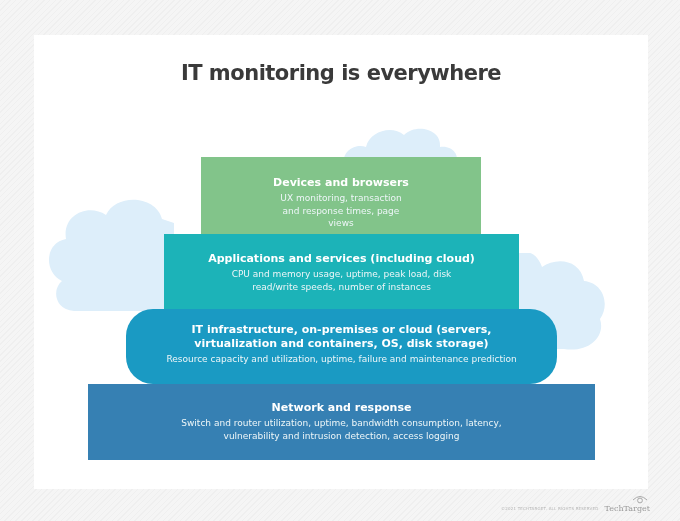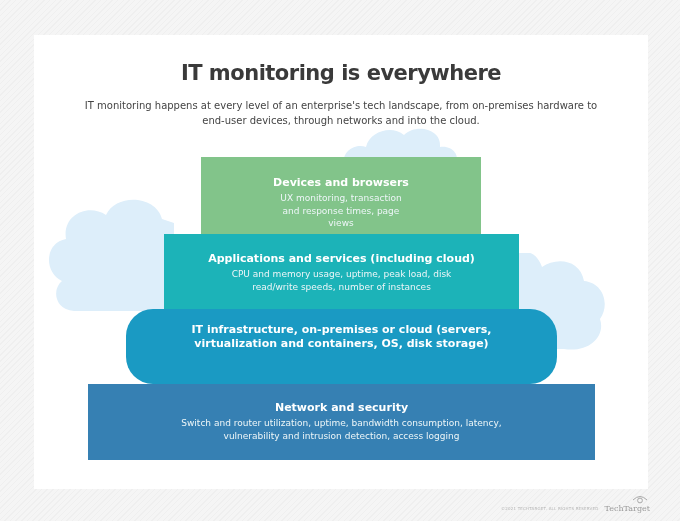--- a/index.html
+++ b/index.html
@@ -53,38 +53,38 @@
       <path d="M30 118 C 10 116, 8 96, 18 88 C 0 80, 0 50, 22 46 C 18 22, 44 10, 62 22 C 72 0, 112 2, 118 26 L 130 30 L 130 118 Z" fill="#ddeefa"></path>
     </svg>
   </div>
   <div class="cloud" style="left:480px; top:218px;">
     <svg width="95" height="100" viewBox="0 0 95 100">
       <path d="M0 0 L 12 0 C 20 -2, 26 8, 28 14 C 42 4, 66 6, 70 28 C 90 30, 96 52, 86 66 C 92 84, 74 100, 50 96 L 0 96 Z" fill="#ddeefa"></path>
     </svg>
   </div>
 
   <div class="title">IT monitoring is everywhere</div>
-  <div class="subtitle">IT monitoring happens at every level of an enterprise's tech landscape, from on-premises hardware to end-user devices, through networks and into the cloud.</div>
 
   <div class="tier" style="left:130px; top:199px; width:355px; height:75px; background:#1cb3b8; padding-top:18px;">
     <div class="h">Applications and services (including cloud)</div>
     <div class="d" style="padding:0 60px;">CPU and memory usage, uptime, peak load, disk read/write speeds, number of instances</div>
   </div>
 
   <div class="tier" style="left:167px; top:122px; width:280px; height:77px; background:#82c48a; padding-top:19px;">
     <div class="h">Devices and browsers</div>
     <div class="d" style="padding:0 70px;">UX monitoring, transaction and response times, page views</div>
   </div>
 
   <div class="tier" style="left:92px; top:274px; width:431px; height:75px; background:#1a9ac3; padding-top:14px;border-radius:27px;">
     <div class="h" style="padding:0 60px;">IT infrastructure, on-premises or cloud (servers, virtualization and containers, OS, disk storage)</div>
+    <div class="d">Resource capacity and utilization, uptime, failure and maintenance prediction</div>
   </div>
 
   <div class="tier" style="left:54px; top:349px; width:507px; height:76px; background:#3680b3; padding-top:17px;">
-    <div class="h">Network and security</div>
+    <div class="h">Network and response</div>
     <div class="d" style="padding:0 80px;">Switch and router utilization, uptime, bandwidth consumption, latency, vulnerability and intrusion detection, access logging</div>
   </div>
 </div>
 
 <div class="footer">
   <span class="copy">©2021 TECHTARGET. ALL RIGHTS RESERVED</span>
   <span class="brand">
     <span class="eye">
       <svg width="16" height="9" viewBox="0 0 16 9">
           <path d="M1 5 Q8 -2 15 5" stroke="#a8a8a8" stroke-width="1" fill="none"></path>

